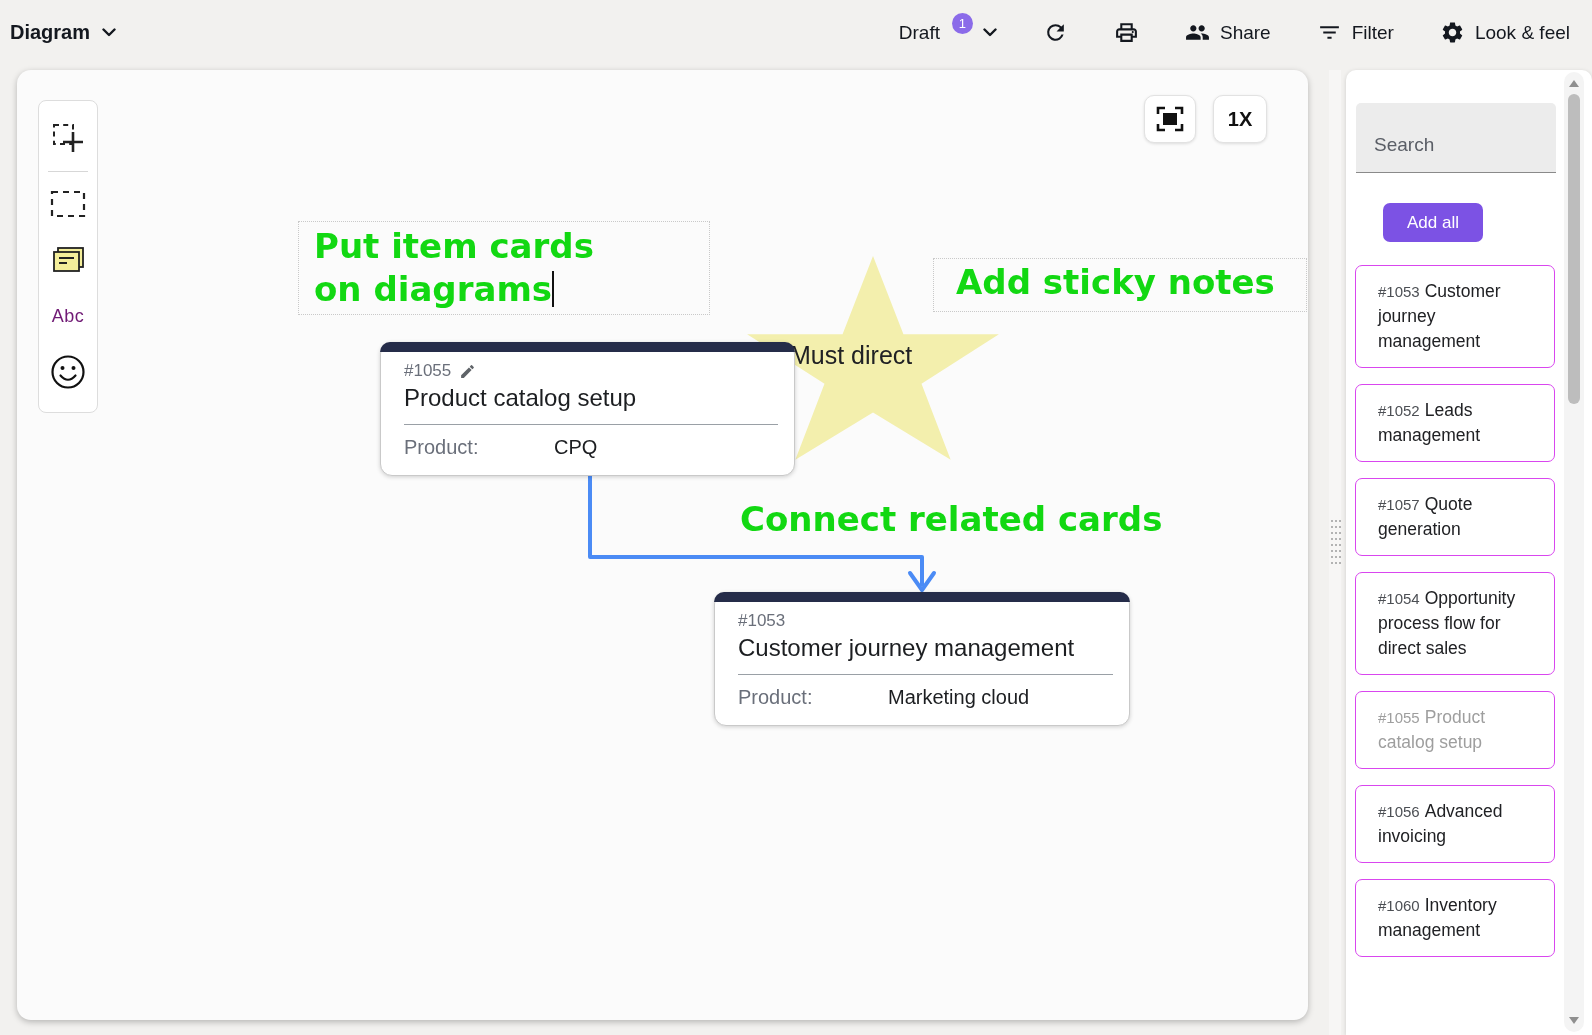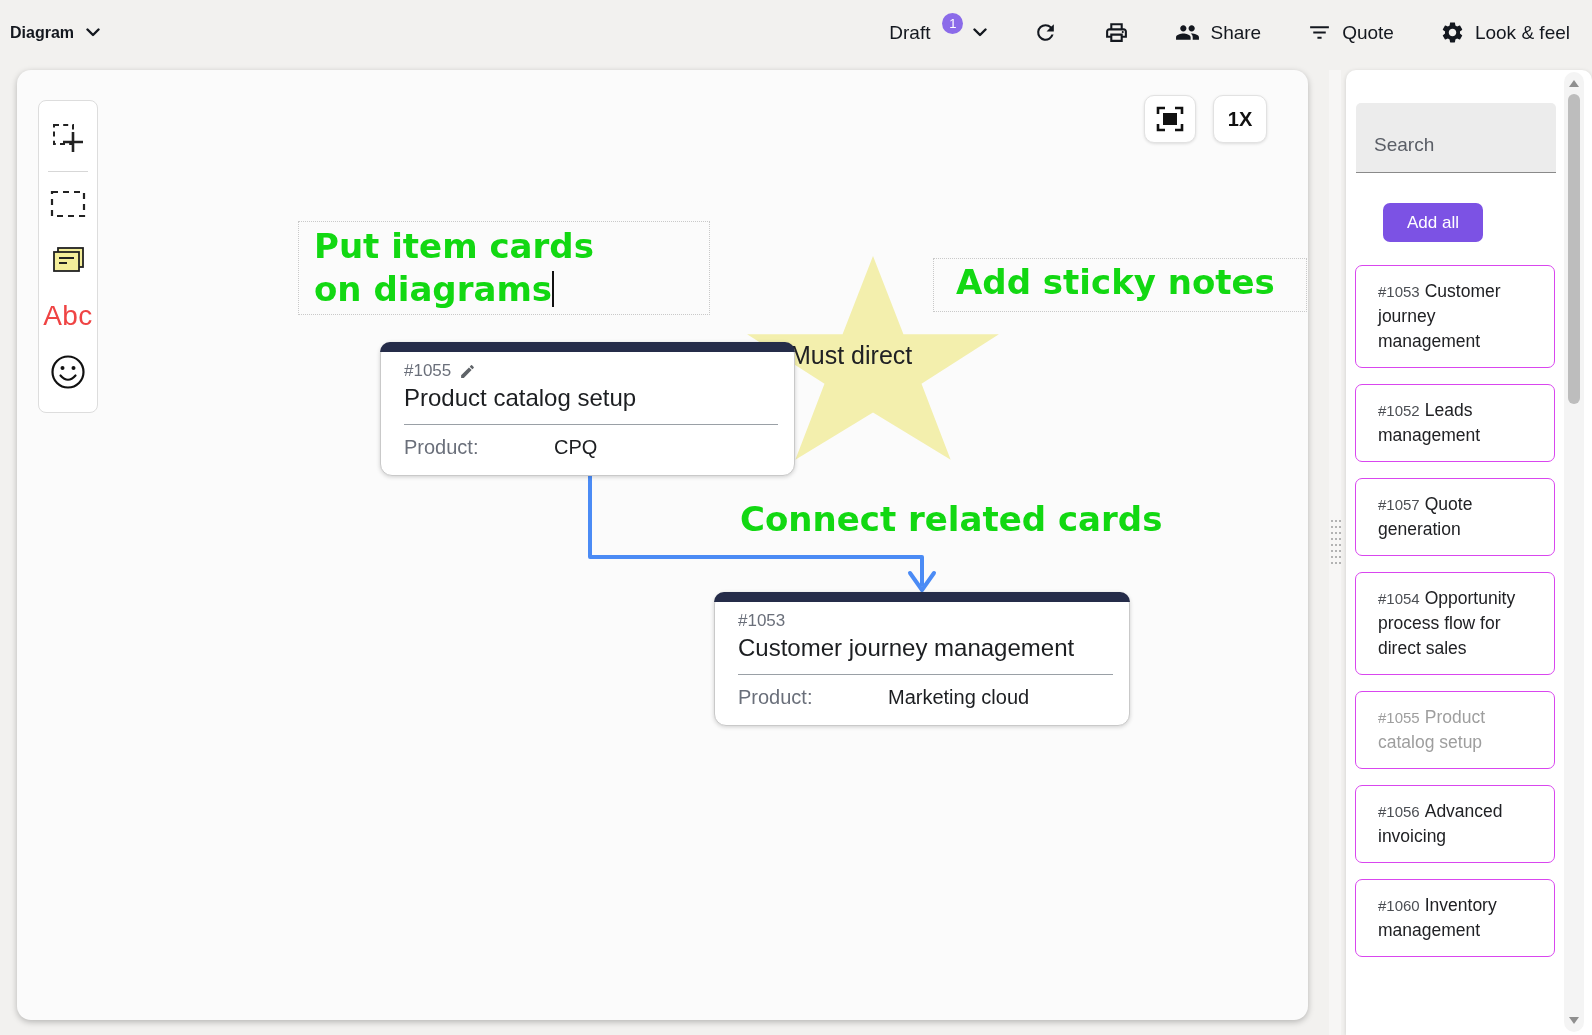--- a/index.html
+++ b/index.html
@@ -1,39 +1,39 @@
 <!DOCTYPE html>
 <html style="--accent_purple: #7c52e4; --badge_purple: #8b6be9; --annotation_green: #12d812; --connector_blue: #4b8bf5; --card_header_navy: #252c49; --sticky_yellow: #f3efad;"><head>
 <meta charset="utf-8">
 <style>
   * { box-sizing: border-box; margin: 0; padding: 0; }
   html,body { width:1592px; height:1035px; overflow:hidden;
     font-family:"Liberation Sans", sans-serif; background:#f2f1ef; color:#1c1e21; }
 
   
   .appbar { height:65px; display:flex; align-items:center; padding:0 22px 0 10px; }
-  .appbar .left { display:flex; align-items:center; gap:12px; font-size:16px; font-weight:600; color:#14181f; }
+  .appbar .left { display:flex; align-items:center; gap:12px; font-size:20px; font-weight:600; color:#14181f; }
   .appbar .right { margin-left:auto; display:flex; align-items:center; gap:46px;justify-content:flex-end; }
   .bar-item { display:flex; align-items:center; gap:10px; font-size:19px; color:#14181f; cursor:pointer; }
   .chev { width:14px; height:9px; }
   .badge { display:inline-flex; align-items:center; justify-content:center;
     width:21px; height:21px; border-radius:50%; background:var(--badge_purple);
     color:#fff; font-size:13px; transform:translateY(-9px); margin-left:2px; }
   .bar-icon { width:25px; height:25px; }
 
   
   .canvas { position:absolute; left:17px; top:70px; width:1291px; height:950px;
     background:#fbfbfb; border-radius:14px; box-shadow:0 2px 6px rgba(0,0,0,.25); }
 
   .tools { position:absolute; left:21px; top:30px; width:60px; padding:10px 0 12px;
     background:#fff; border:1px solid #ddd; border-radius:8px;
     display:flex; flex-direction:column; align-items:center; }
   .tool { width:60px; height:56px; display:flex; align-items:center; justify-content:center; cursor:pointer; }
   .tools .sep { width:40px; border-top:1px solid #d7d7d7; margin:4px 0; }
-  .abc { font-size:28px; color:#ef4444; letter-spacing:.5px; }
+  .abc { font-size:18px; color:#701a75; letter-spacing:.5px; }
 
   .cv-btn { position:absolute; top:25px; height:48px; background:#fff; border:1px solid #e2e2e2;
     border-radius:10px; box-shadow:0 1px 3px rgba(0,0,0,.12); display:flex;
     align-items:center; justify-content:center; cursor:pointer; font-weight:700; font-size:20px; color:#111;text-align:center; }
   .fit { left:1127px; width:52px; }
   .zoom1x { left:1196px; width:54px; }
 
   .annot { position:absolute; font-family:"DejaVu Sans", sans-serif; font-weight:700;
     font-size:34px; line-height:43px; color:var(--annotation_green); white-space:pre; }
   .annot.boxed { border:1px dotted #c9c9c9; }
@@ -124,21 +124,21 @@
     <div class="bar-item">
       <svg class="bar-icon ic" viewBox="0 0 24 24">
           <path fill="#14181f" d="M16 11c1.66 0 2.99-1.34 2.99-3S17.66 5 16 5s-3 1.34-3 3 1.34 3 3 3zm-8 0c1.66 0 2.99-1.34 2.99-3S9.66 5 8 5 5 6.34 5 8s1.34 3 3 3zm0 2c-2.33 0-7 1.17-7 3.5V19h14v-2.5c0-2.33-4.67-3.5-7-3.5zm8 0c-.29 0-.62.02-.97.05 1.16.84 1.97 1.97 1.97 3.45V19h6v-2.5c0-2.33-4.67-3.5-7-3.5z"></path>
         </svg>
       <span>Share</span>
     </div>
     <div class="bar-item">
       <svg class="bar-icon ic" viewBox="0 0 24 24">
           <path fill="#14181f" d="M10 18h4v-2h-4v2zM3 6v2h18V6H3zm3 7h12v-2H6v2z"></path>
         </svg>
-      <span>Quote</span>
+      <span>Filter</span>
     </div>
     <div class="bar-item">
       <svg class="bar-icon ic" viewBox="0 0 24 24">
           <path fill="#14181f" d="M19.14 12.94c.04-.3.06-.61.06-.94 0-.32-.02-.64-.07-.94l2.03-1.58c.18-.14.23-.41.12-.61l-1.92-3.32c-.12-.22-.37-.29-.59-.22l-2.39.96c-.5-.38-1.03-.7-1.62-.94l-.36-2.54c-.04-.24-.24-.41-.48-.41h-3.84c-.24 0-.43.17-.47.41l-.36 2.54c-.59.24-1.13.57-1.62.94l-2.39-.96c-.22-.08-.47 0-.59.22L2.74 8.87c-.12.21-.08.47.12.61l2.03 1.58c-.05.3-.09.63-.09.94s.02.64.07.94l-2.03 1.58c-.18.14-.23.41-.12.61l1.92 3.32c.12.22.37.29.59.22l2.39-.96c.5.38 1.03.7 1.62.94l.36 2.54c.05.24.24.41.48.41h3.84c.24 0 .44-.17.47-.41l.36-2.54c.59-.24 1.13-.56 1.62-.94l2.39.96c.22.08.47 0 .59-.22l1.92-3.32c.12-.22.07-.47-.12-.61l-2.01-1.58zM12 15.6c-1.98 0-3.6-1.62-3.6-3.6s1.62-3.6 3.6-3.6 3.6 1.62 3.6 3.6-1.62 3.6-3.6 3.6z"></path>
         </svg>
       <span>Look &amp; feel</span>
     </div>
   </div>
 </div>
 

